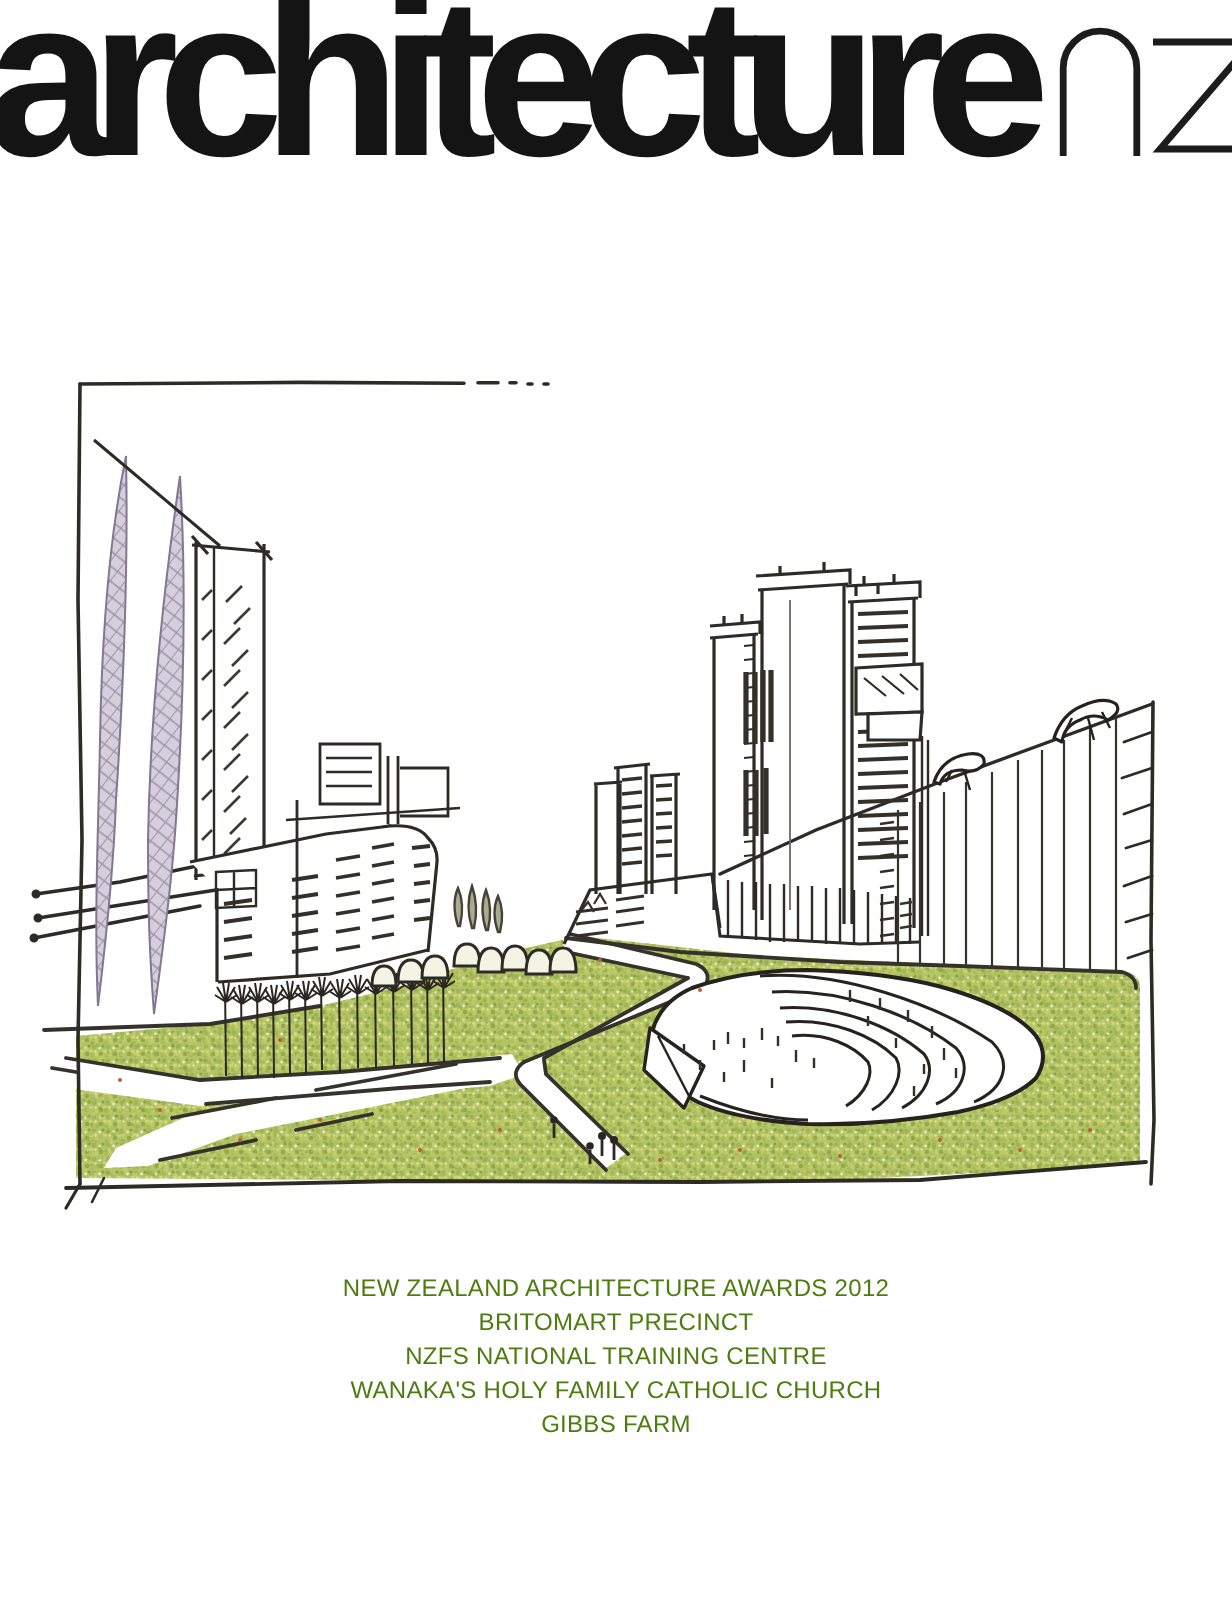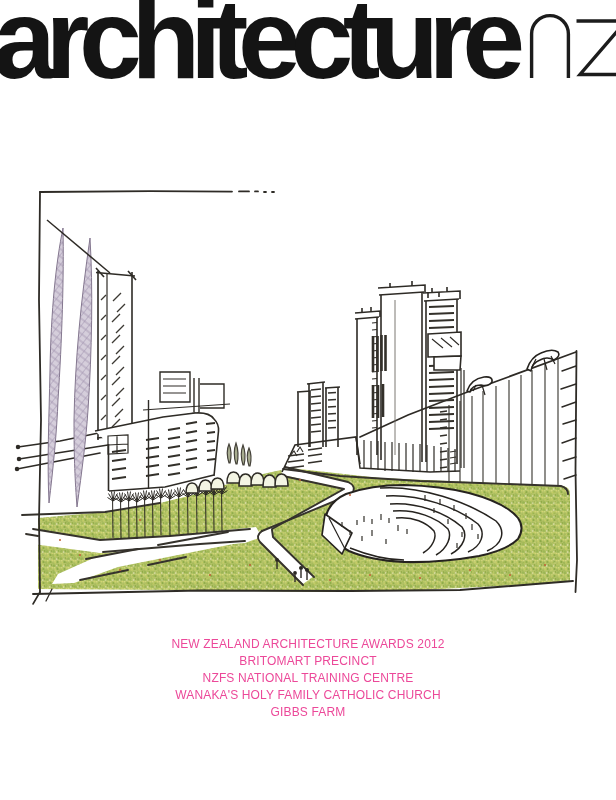--- a/index.html
+++ b/index.html
@@ -1,18 +1,18 @@
 <!DOCTYPE html>
 <html><head><meta charset="utf-8">
 <style>
 html,body{margin:0;padding:0;width:616px;height:800px;background:#ffffff;overflow:hidden;position:relative}
 body{font-family:"Liberation Sans",sans-serif}
 #mast{position:absolute;left:0;top:0}
 #sk{position:absolute;left:0;top:140px}
-#caps{position:absolute;left:0;top:635.5px;width:616px;text-align:center;color:#ec4899;font-size:12px;line-height:17px;letter-spacing:0.15px}
+#caps{position:absolute;left:0;top:635.5px;width:616px;text-align:center;color:#4d7c0f;font-size:12px;line-height:17px;letter-spacing:0.15px}
 </style></head>
 <body>
 <svg id="mast" width="616" height="120" viewBox="0 0 616 120">
  <text x="-7" y="77.5" textLength="532" lengthAdjust="spacing" font-family="Liberation Sans" font-weight="bold" font-size="113" fill="#141414">architecture</text>
  <g stroke="#1c1c1c" stroke-width="3.4" fill="none">
   <path d="M531.6,78 L531.6,34 A18.4,18.4 0 0 1 568.4,34 L568.4,78"></path>
   <path d="M576.5,21 L626,21 L580,74.5 L630,74.5"></path>
  </g>
 </svg>
 <svg id="sk" width="616" height="500" viewBox="0 140 616 500">

